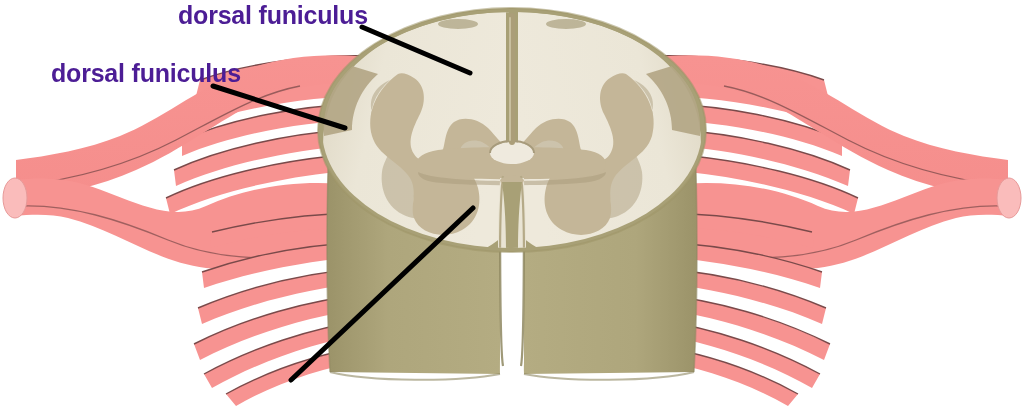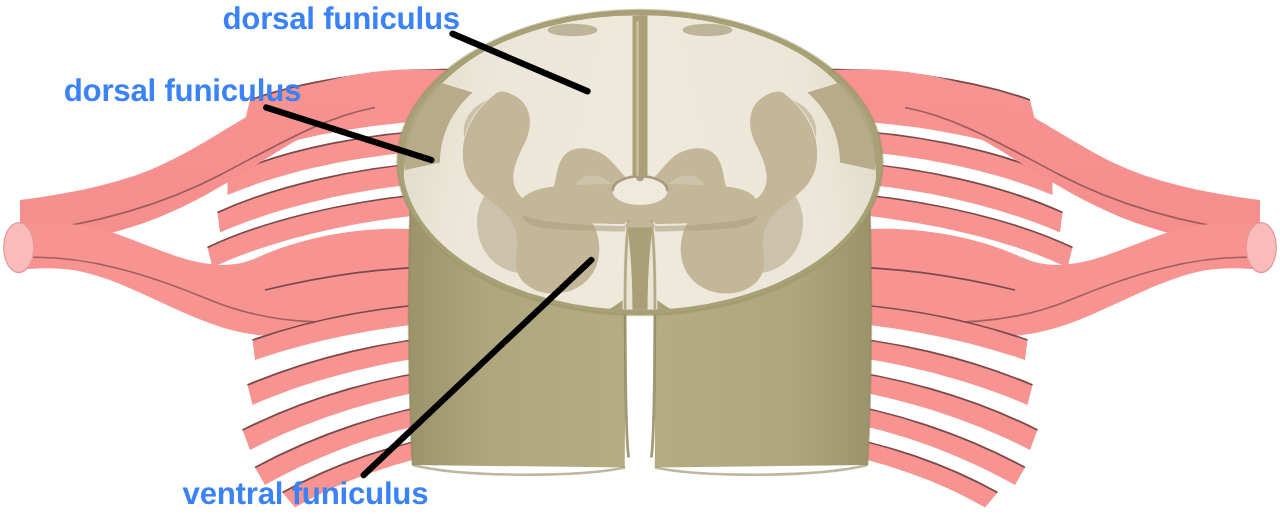--- a/index.html
+++ b/index.html
@@ -22,21 +22,21 @@
     left: 0;
     top: 0;
     width: 1024px;
     height: 414px;
   }
   .lbl {
     position: absolute;
     font-family: "Liberation Sans", sans-serif;
     font-weight: bold;
     font-size: 25px;
-    color: #3b82f6;
+    color: #4c1d95;
     white-space: nowrap;
     letter-spacing: -0.2px;
   }
   #label-dorsal  { left: 178px; top: 1px; }
   #label-lateral { left: 51px;  top: 59px; }
   #label-ventral { left: 146px; top: 381px; }
 </style>
 </head>
 <body>
 
@@ -344,15 +344,14 @@
       <line x1="362" y1="27" x2="470" y2="73"></line>
       <line x1="213" y1="86" x2="345" y2="128"></line>
       <line x1="291" y1="380" x2="473" y2="208"></line>
     </g>
   </svg>
 
   <div class="lbl" id="label-dorsal">dorsal funiculus</div>
 
   <div class="lbl" id="label-lateral">dorsal funiculus</div>
 
-  <div class="lbl" id="label-ventral">ventral funiculus</div>
 
 </div>
 
 </body></html>

